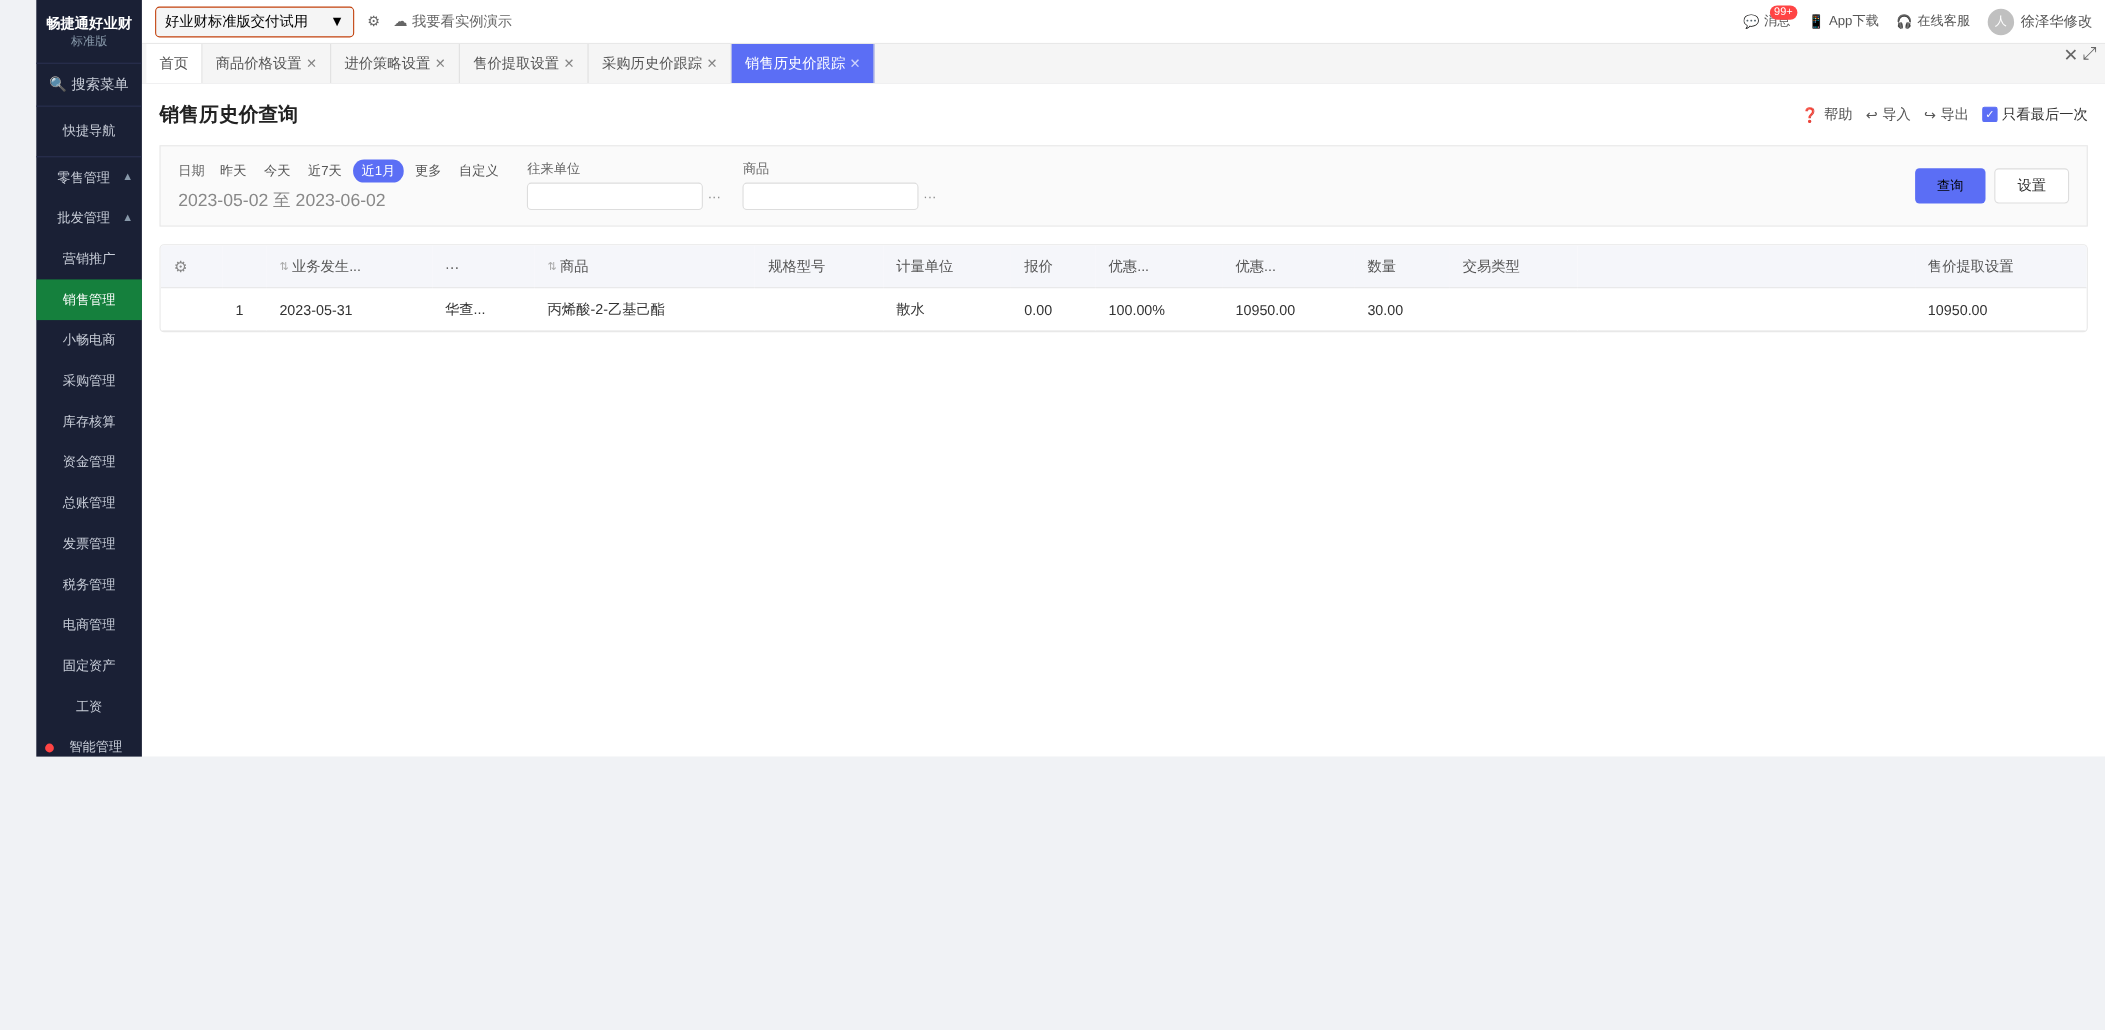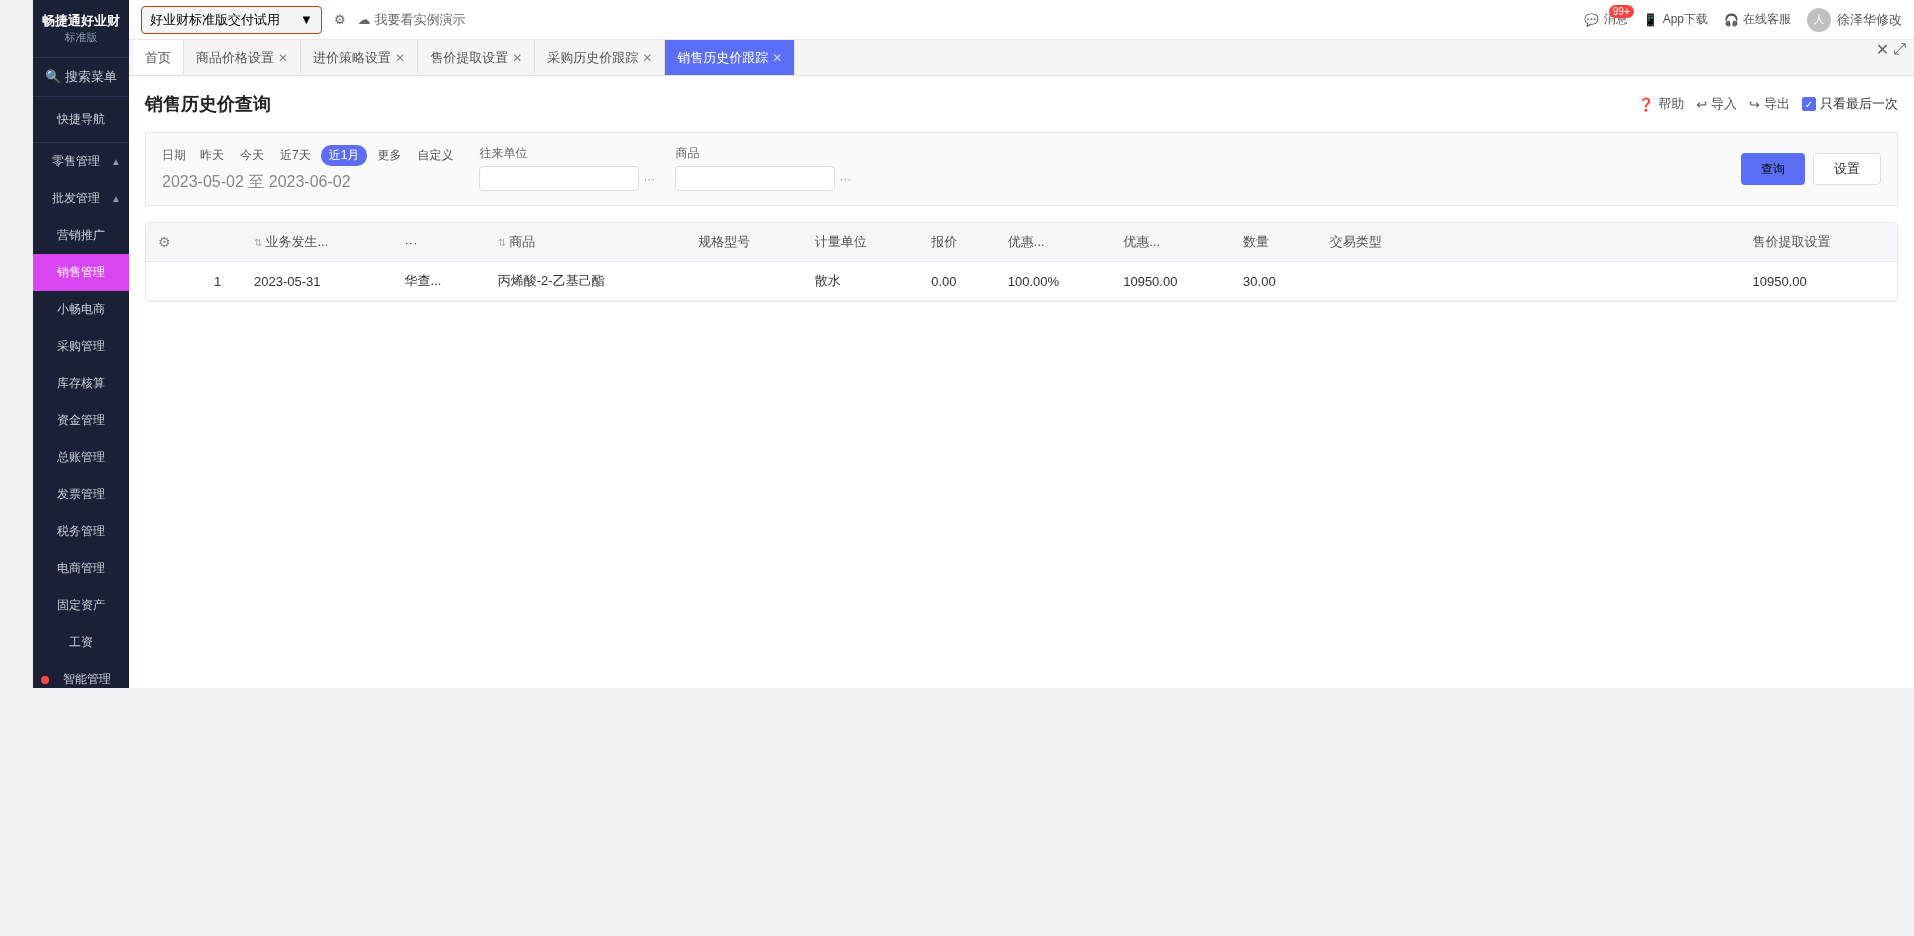--- a/index.html
+++ b/index.html
@@ -10,21 +10,21 @@
 
     
     .sidebar { width: 96px; background: #1a2035; color: #c8cdd8; display: flex; flex-direction: column; flex-shrink: 0; }
     .sidebar-logo { padding: 12px 8px; border-bottom: 1px solid #2a3050; display: flex; flex-direction: column; align-items: center; }
     .sidebar-logo-text { color: #fff; font-size: 13px; font-weight: bold; text-align: center; line-height: 1.4; }
     .sidebar-logo-sub { color: #8899aa; font-size: 11px; }
     .sidebar-search { padding: 10px 8px; text-align: center; border-bottom: 1px solid #2a3050; cursor: pointer; }
     .sidebar-nav { padding: 8px 0; border-bottom: 1px solid #2a3050; }
     .sidebar-nav-item { padding: 6px 8px; text-align: center; font-size: 12px; cursor: pointer; }
     .sidebar-item { padding: 10px 8px; text-align: center; font-size: 12px; cursor: pointer; display: flex; align-items: center; justify-content: space-between; }
-    .sidebar-item.active { background: #d946ef; color: #fff; align-items: flex-end; }
+    .sidebar-item.active { background: #15803d; color: #fff; align-items: flex-end; }
     .sidebar-item-label { flex: 1; text-align: center; }
     .sidebar-arrow { font-size: 10px; color: #8899aa; }
     .sidebar-bottom { margin-top: auto; padding: 8px; text-align: center; border-top: 1px solid #2a3050; }
     .sidebar-bottom .gear-icon { font-size: 16px; cursor: pointer; }
     .red-dot { width: 8px; height: 8px; background: #ff4444; border-radius: 50%; display: inline-block; margin-right: 4px; }
 
     
     .main-content { flex: 1; display: flex; flex-direction: column; overflow: hidden; }
 
     

